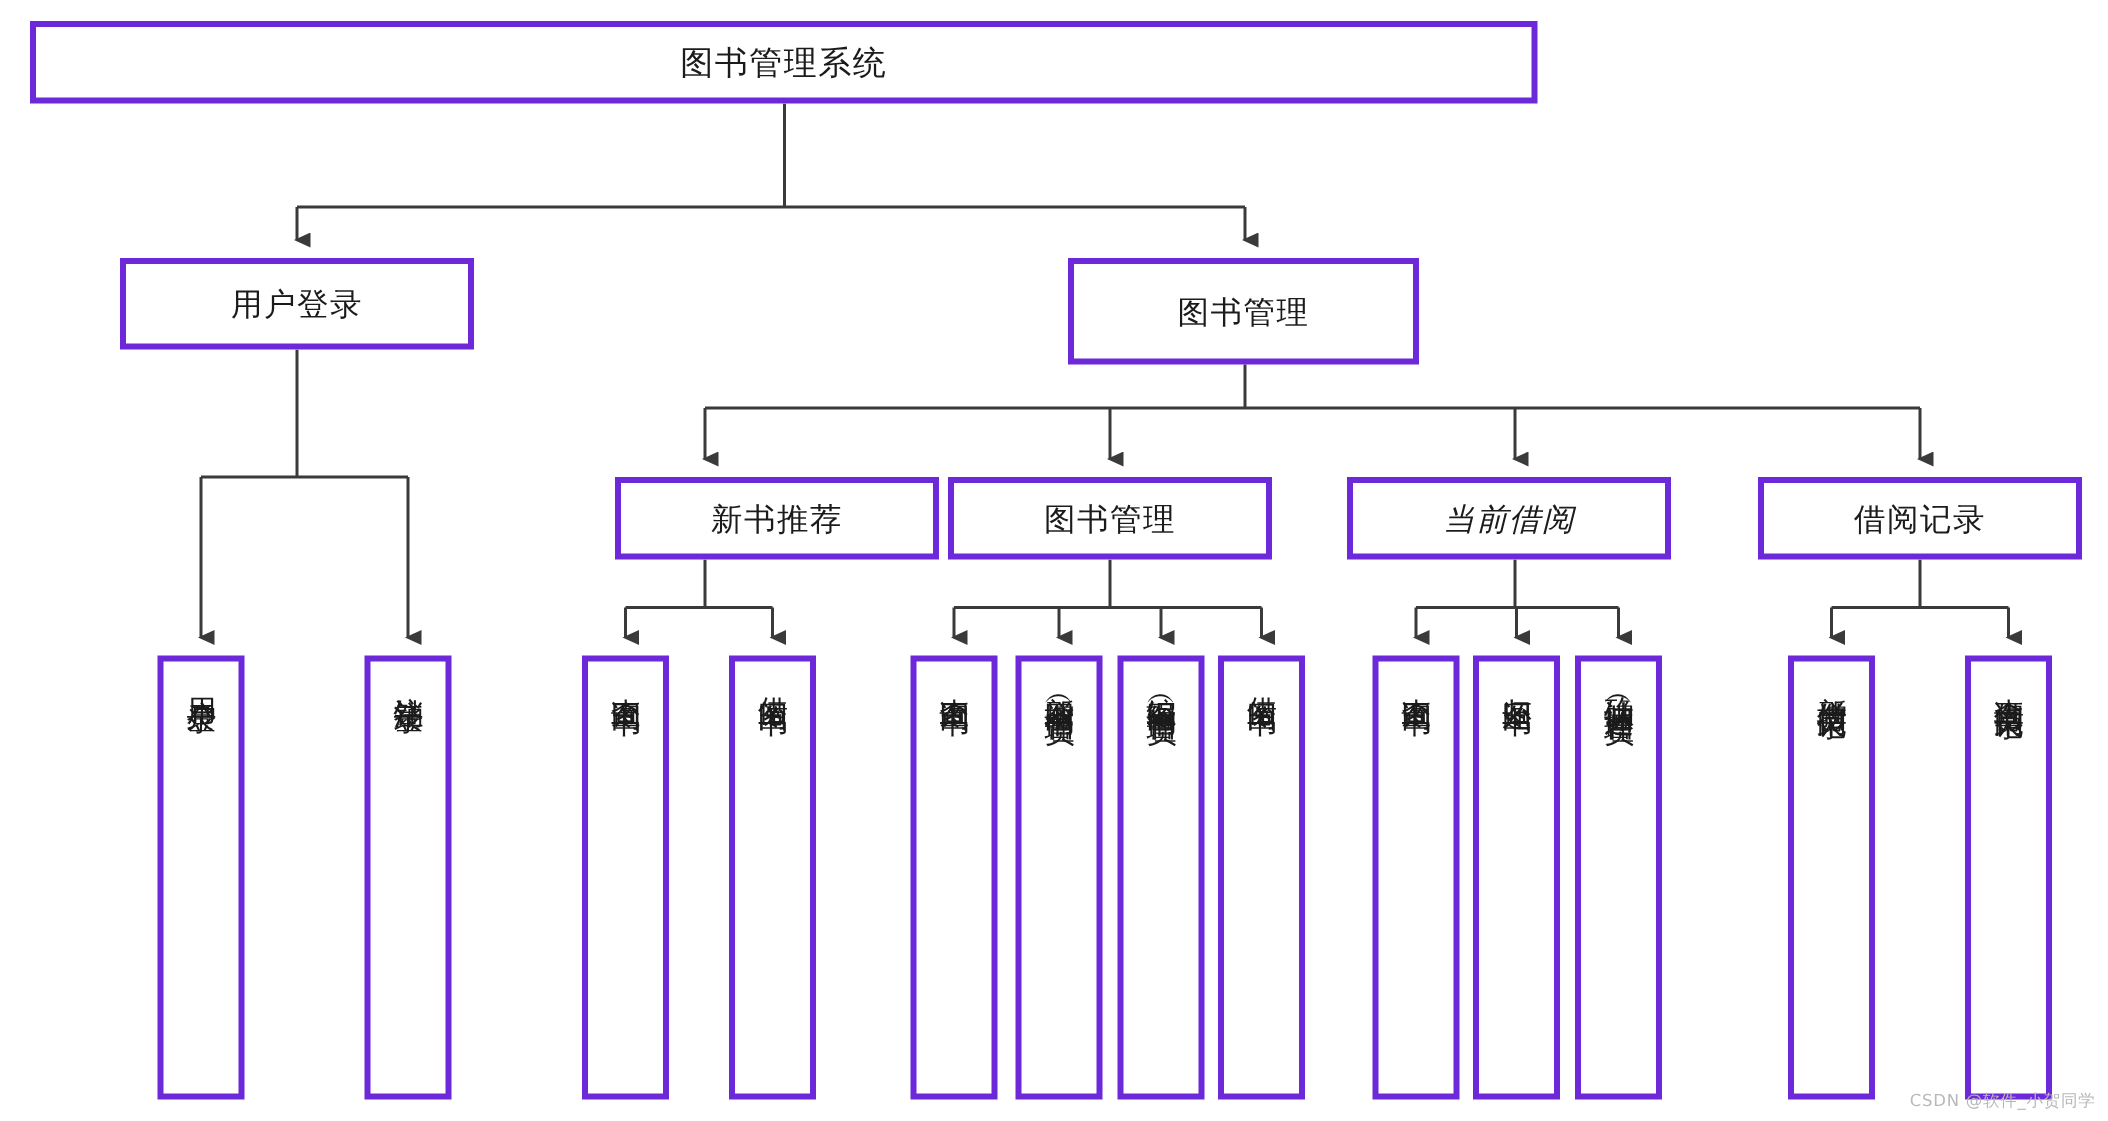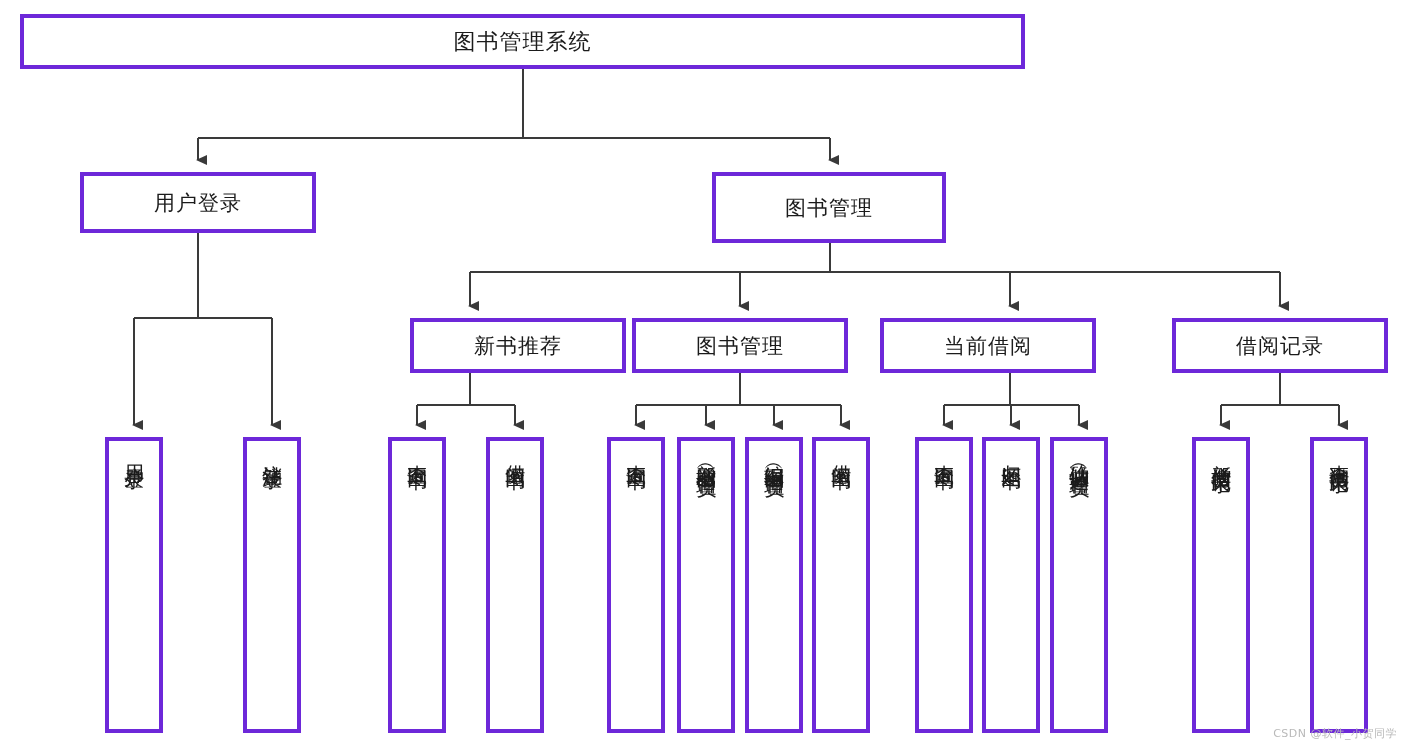--- a/index.html
+++ b/index.html
@@ -131,21 +131,21 @@
   <div class="node horiz" style="left:712px; top:172px; width:234px; height:71px;">
     <span>图书管理</span>
   </div>
 
   <div class="node horiz" style="left:362px; top:318px; width:216px; height:55px;margin-left:48px;">
     <span>新书推荐</span>
   </div>
   <div class="node horiz" style="left:632px; top:318px; width:216px; height:55px;">
     <span>图书管理</span>
   </div>
-  <div class="node horiz" style="left:880px; top:318px; width:216px; height:55px;">
+  <div class="node horiz" style="left:898px; top:318px; width:216px; height:55px;font-style:italic;">
     <span>当前借阅</span>
   </div>
   <div class="node horiz" style="left:1172px; top:318px; width:216px; height:55px;text-align:right;">
     <span>借阅记录</span>
   </div>
 
   <div class="node vert" style="left:105px; top:437px; width:58px; height:296px;">
     <span class="vlabel">用户登录</span>
   </div>
   <div class="node vert" style="left:243px; top:437px; width:58px; height:296px;">

